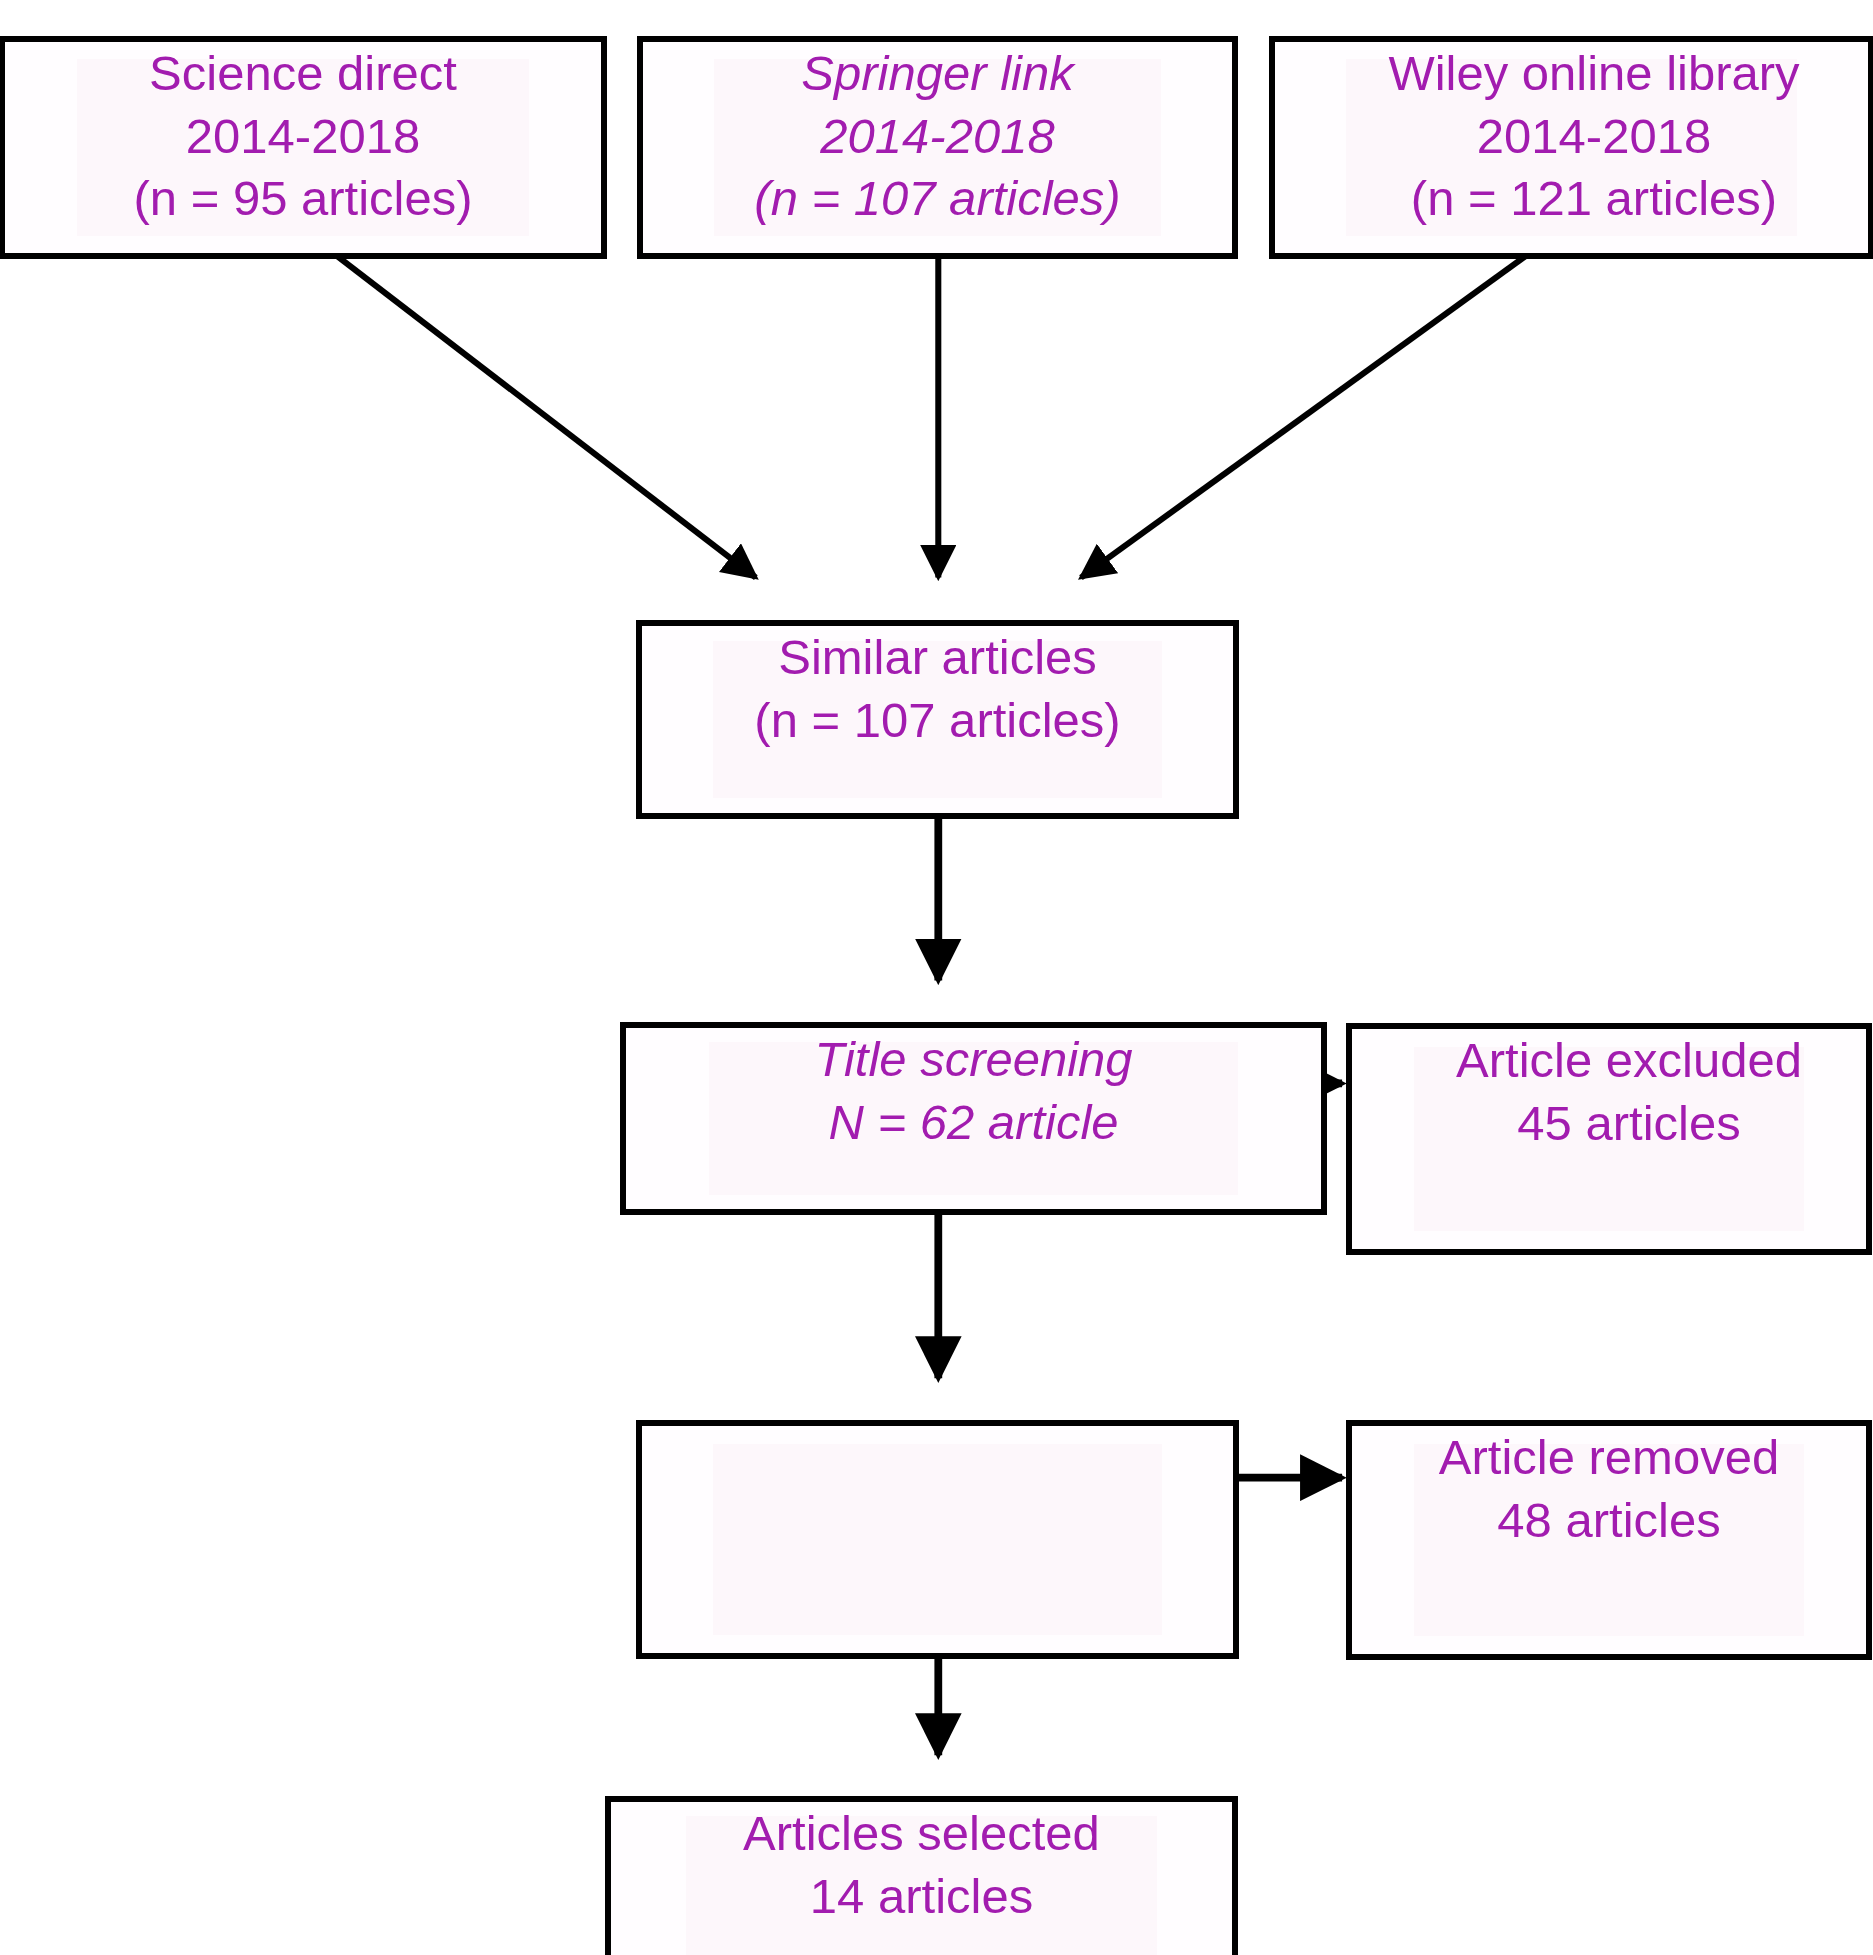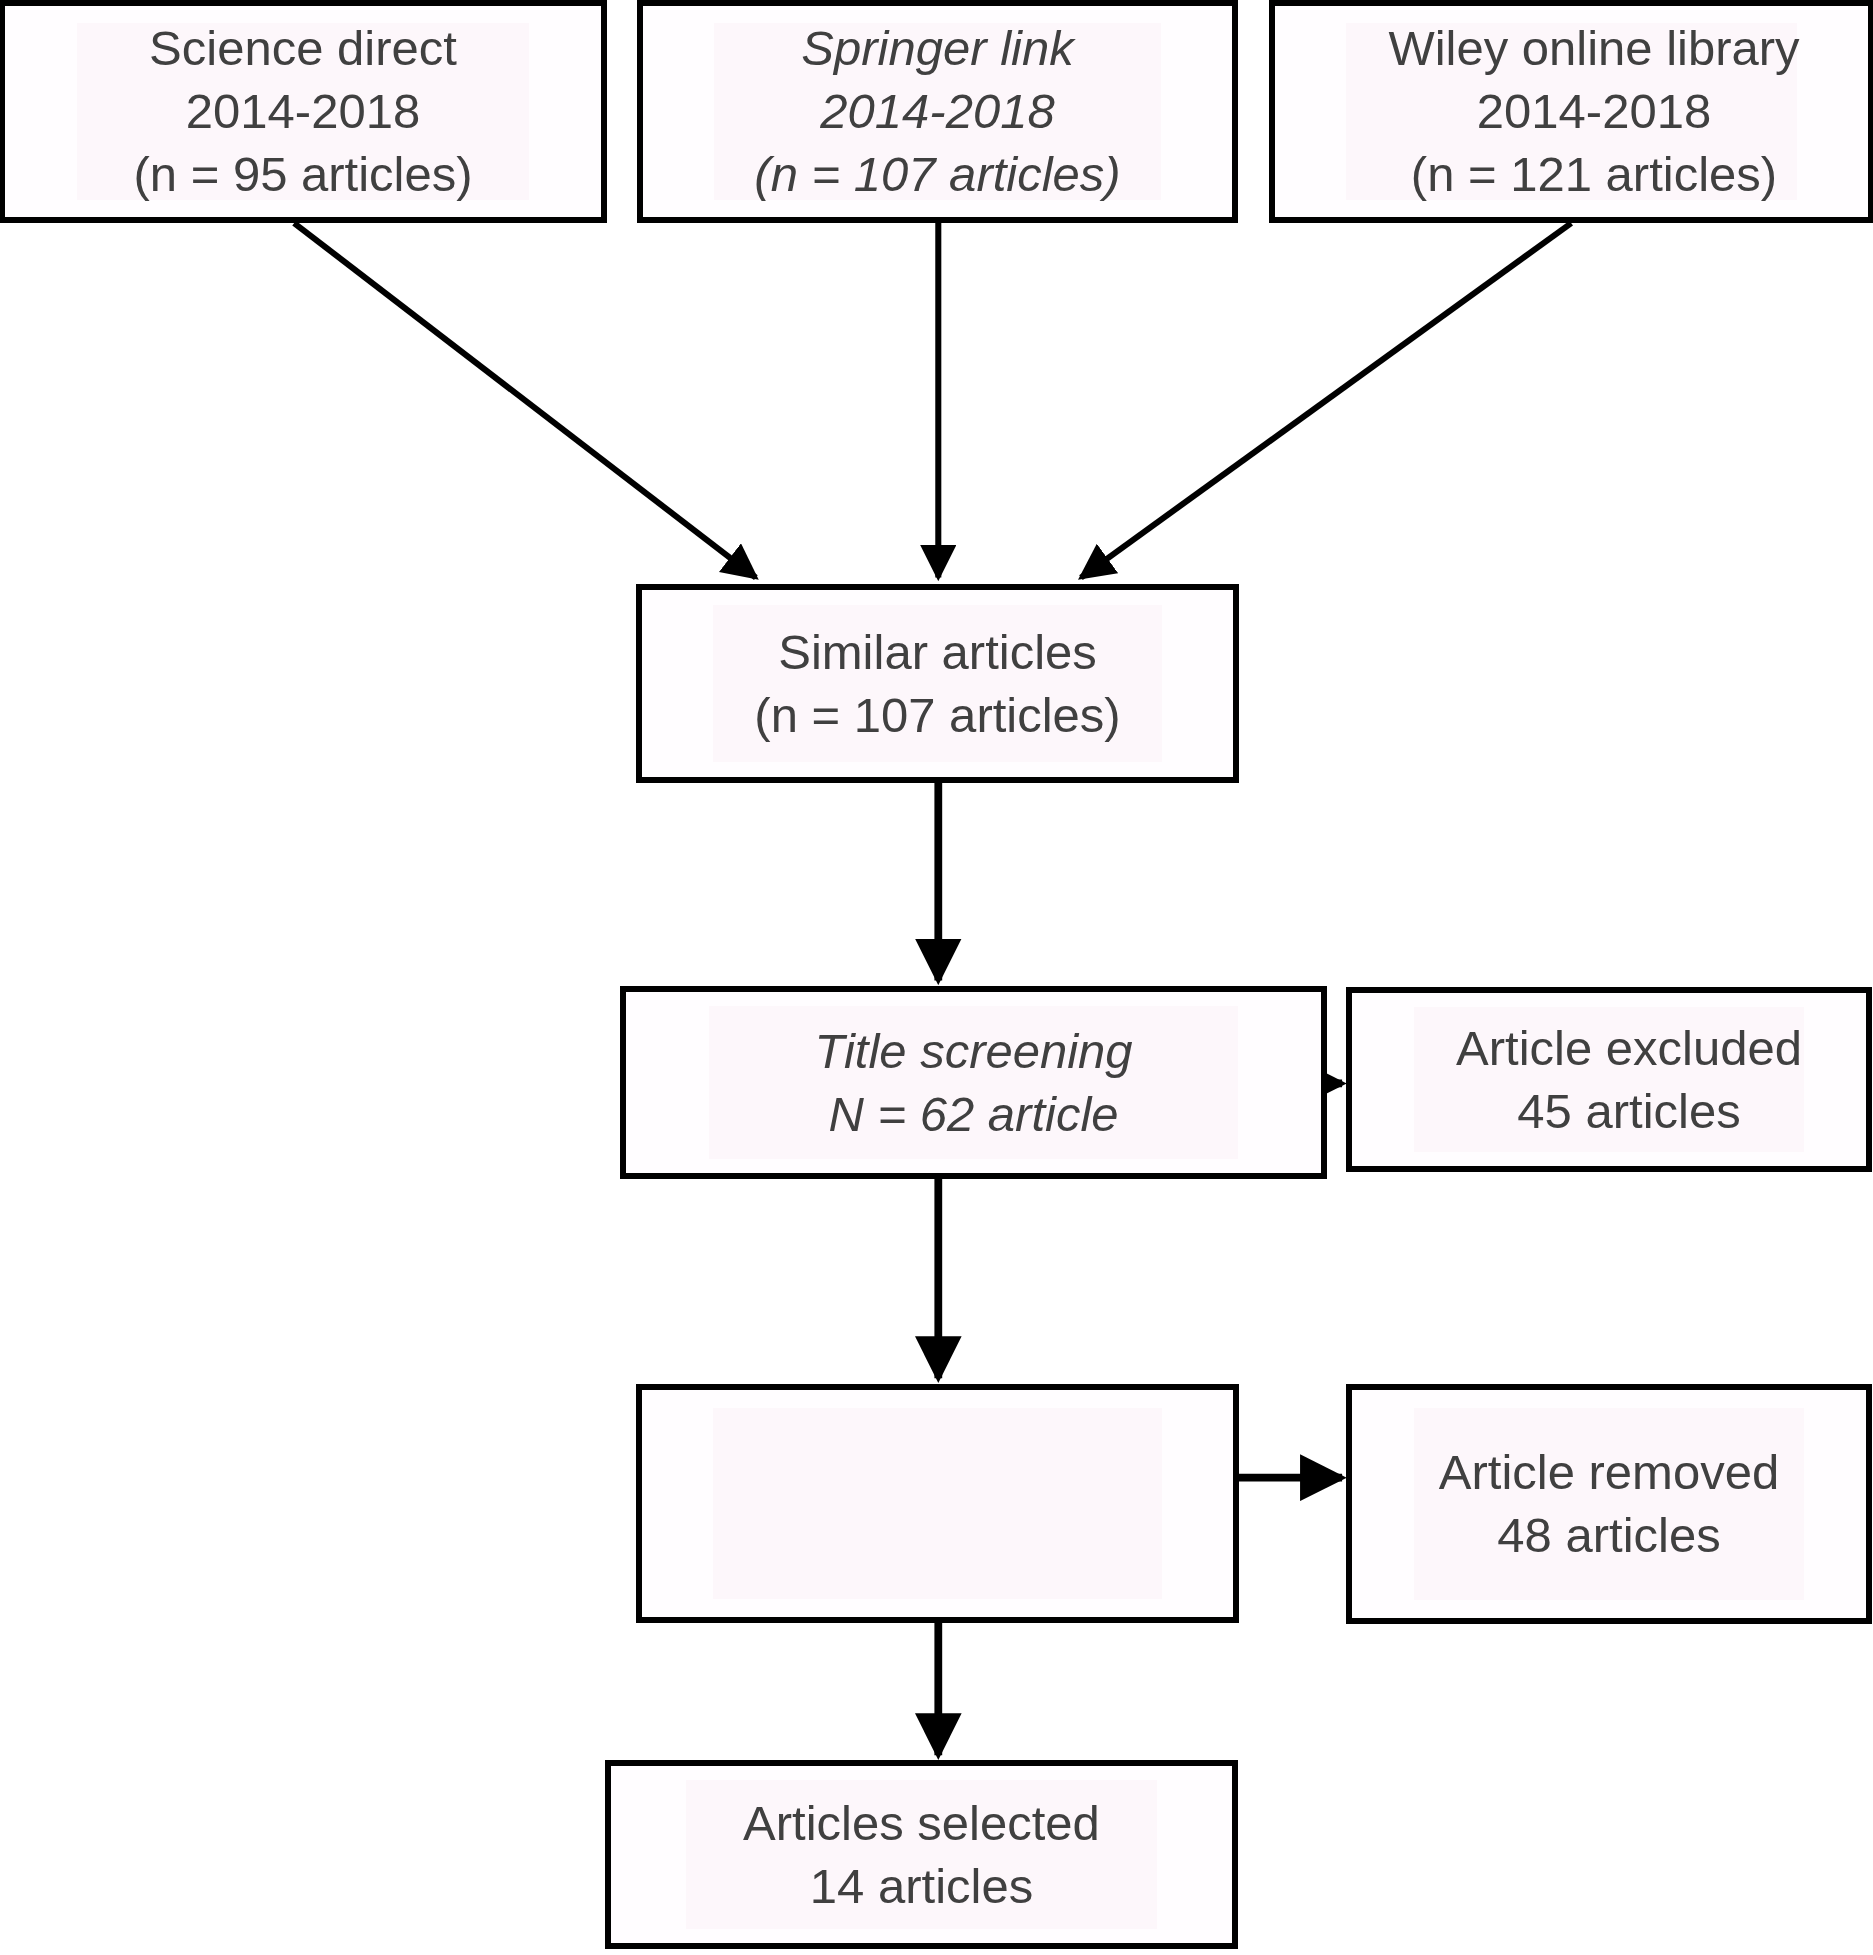--- a/index.html
+++ b/index.html
@@ -17,23 +17,23 @@
     overflow: hidden;
   }
   .node {
     position: absolute;
     box-sizing: border-box;
     border: 6px solid #000000;
     background: #fffdff;
     display: flex;
     flex-direction: column;
     align-items: center;
-    justify-content: center;
-    color: #404040;
+    color: #a21caf;
     text-align: center;
+    margin-top: 36px;
   }
   .node .line {
     display: block;
     line-height: 1.28;
     white-space: nowrap;
   }
   .t-src { font-size: 49px; }
   .t-mid { font-size: 49px; }
   .t-side { font-size: 49px; }
 
@@ -57,21 +57,21 @@
     height: 1955px;
     pointer-events: none;
   }
 
   
   #box-sciencedirect   { left: 0px;    top: 0px;    width: 607px;  height: 223px; border-left-width: 5.2px;}
   #box-springer        { left: 637px;  top: 0px;    width: 601px;  height: 223px; font-style: italic; }
   #box-wiley           { left: 1269px; top: 0px;    width: 605px;  height: 223px; padding-left: 45px; }
   #box-similar         { left: 636px;  top: 584px;  width: 603px;  height: 199px; }
   #box-title-screening { left: 620px;  top: 986px; width: 707px;  height: 193px; font-style: italic; }
-  #box-article-excluded{ left: 1346px; top: 987px; width: 526px;  height: 185px; padding-left: 40px; }
+  #box-article-excluded{ left: 1346px; top: 987px; width: 526px;  height: 232px; padding-left: 40px; }
   #box-inclusion       { left: 636px;  top: 1384px; width: 603px;  height: 239px; }
   #box-article-removed { left: 1346px; top: 1384px; width: 526px;  height: 240px; }
   #box-selected        { left: 605px;  top: 1760px; width: 633px;  height: 189px; }
 </style>
 </head>
 <body>
 
 <div id="canvas">
 
   <svg id="edges" viewBox="0 0 2167 2261" xmlns="http://www.w3.org/2000/svg">

